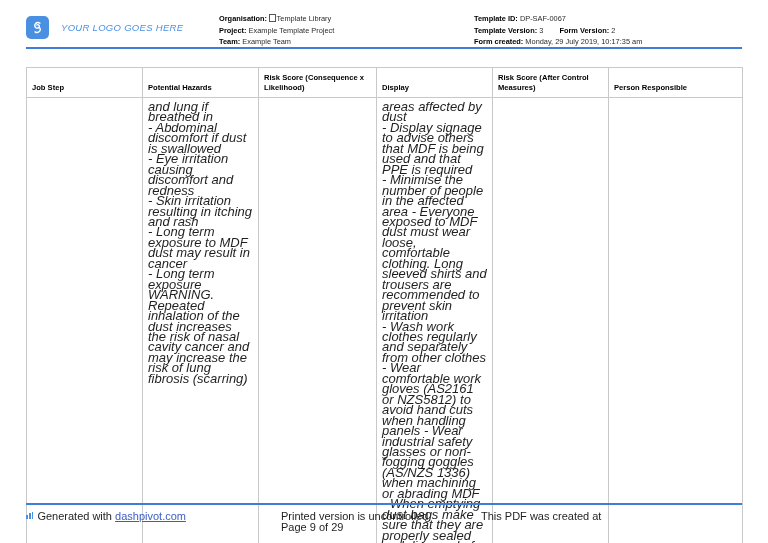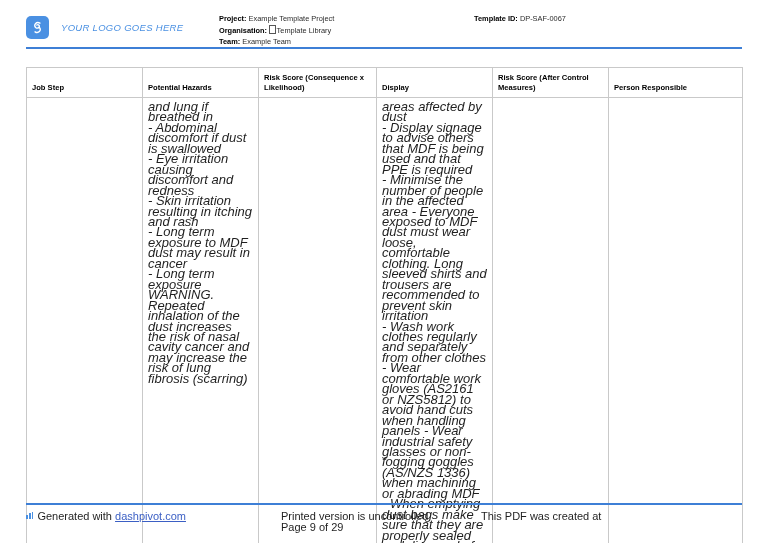--- a/index.html
+++ b/index.html
@@ -181,37 +181,48 @@
         <path d="M10.6 3.4c-1.5-1.0-3.6-0.8-4.8 0.5-1.1 1.2-1.0 3.0 0.2 4.0 0.9 0.8 2.3 0.9 3.2 0.2
                  0.9-0.7 1.0-1.9 0.3-2.6-0.6-0.6-1.6-0.6-2.2-0.1" fill="none" stroke="#ffffff" stroke-width="1.5" stroke-linecap="round"></path>
         <path d="M5.4 12.6c1.5 1.0 3.6 0.8 4.8-0.5 1.1-1.2 1.0-3.0-0.2-4.0" fill="none" stroke="#ffffff" stroke-width="1.5" stroke-linecap="round"></path>
       </svg>
     </span>
     <span class="logo-text">YOUR LOGO GOES HERE</span>
   </div>
 
   <div class="meta-col left">
     <div class="meta-row">
+      <span class="meta-label">Organisation:</span>
+      <span class="meta-value"><span class="tofu"></span><span>Template Library</span></span>
+    </div>
+    <div class="meta-row">
       <span class="meta-label">Project:</span>
       <span class="meta-value">Example Template Project</span>
     </div>
     <div class="meta-row">
-      <span class="meta-label">Organisation:</span>
-      <span class="meta-value"><span class="tofu"></span><span>Template Library</span></span>
-    </div>
-    <div class="meta-row">
       <span class="meta-label">Team:</span>
       <span class="meta-value">Example Team</span>
     </div>
   </div>
 
   <div class="meta-col right">
     <div class="meta-row">
       <span class="meta-label">Template ID:</span>
       <span class="meta-value">DP-SAF-0067</span>
+    </div>
+    <div class="meta-row">
+      <span class="meta-label">Template Version:</span>
+      <span class="meta-value">3</span>
+      <span class="meta-gap"></span>
+      <span class="meta-label">Form Version:</span>
+      <span class="meta-value">2</span>
+    </div>
+    <div class="meta-row">
+      <span class="meta-label">Form created:</span>
+      <span class="meta-value">Monday, 29 July 2019, 10:17:35 am</span>
     </div>
   </div>
 </div>
 
 <div class="rule-top"></div>
 
 <div class="table-wrap">
   <table class="risk-table">
     <thead>
       <tr>

